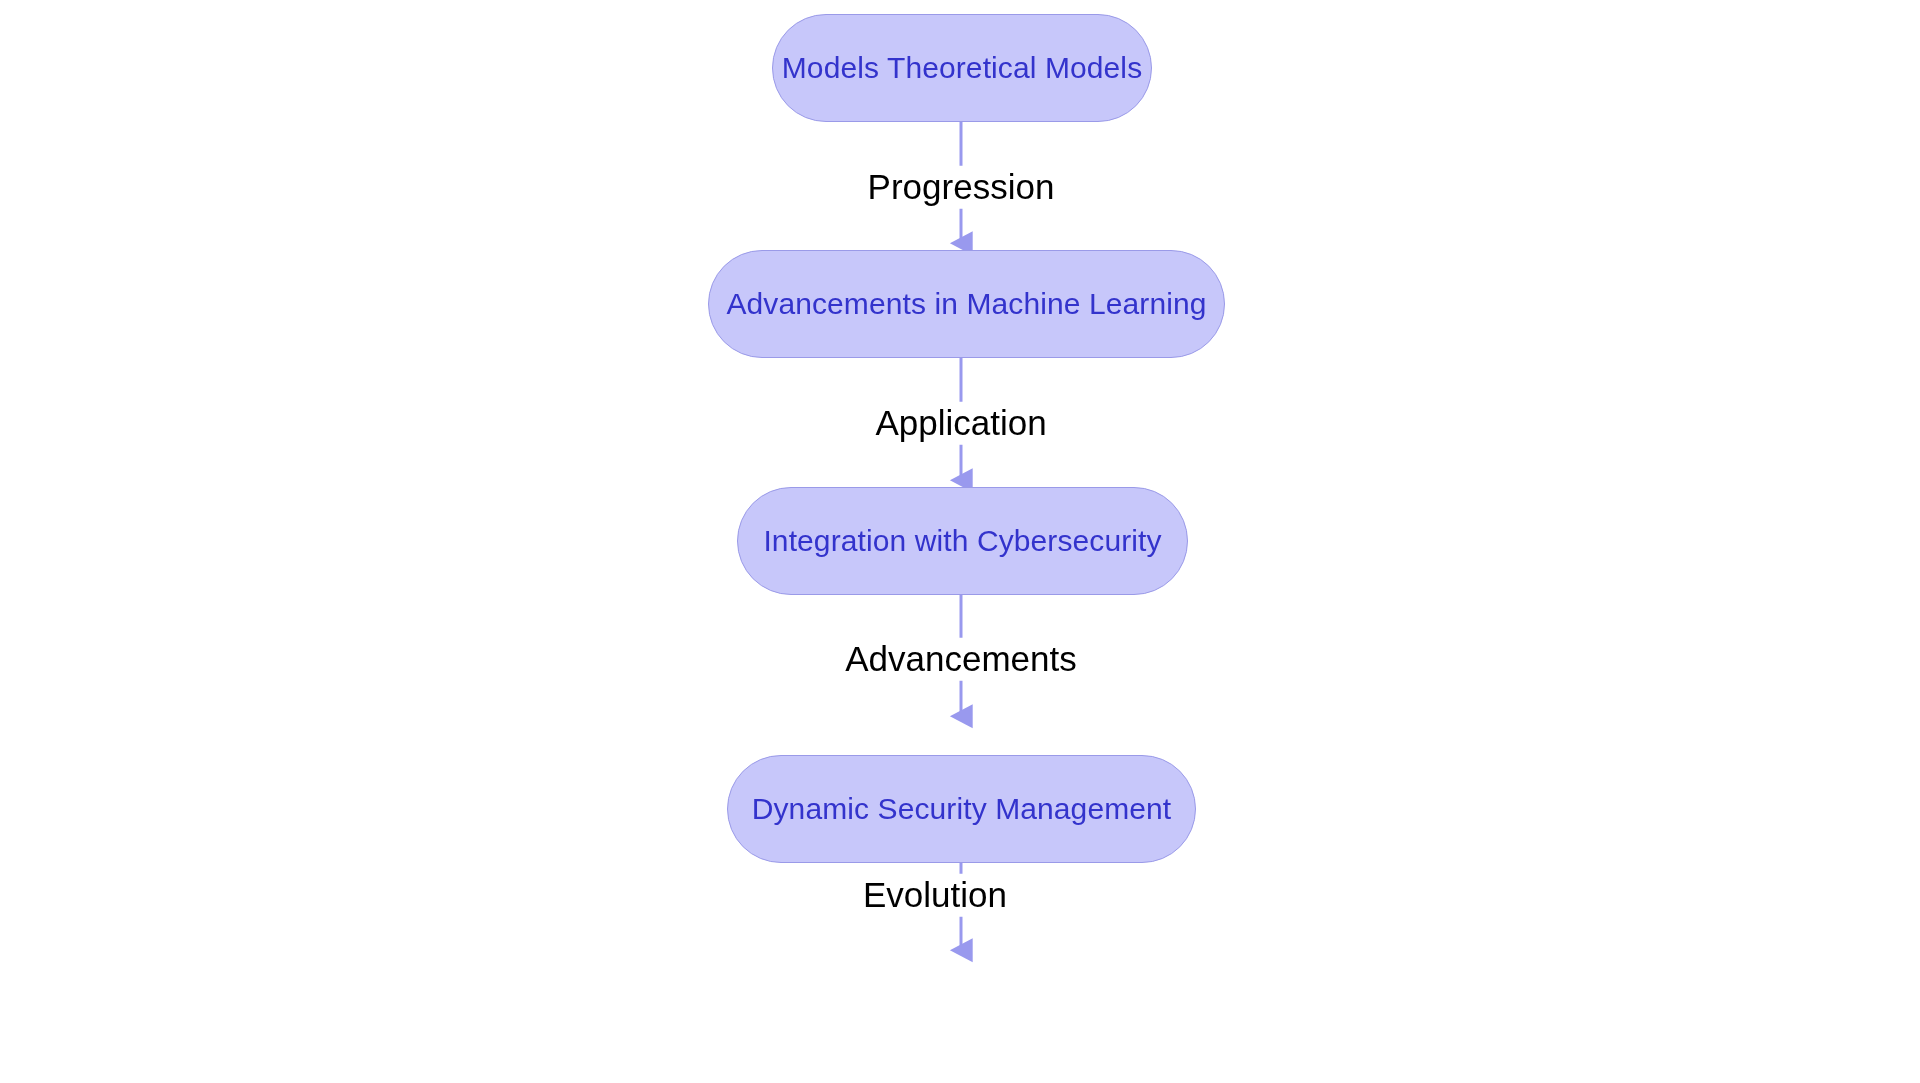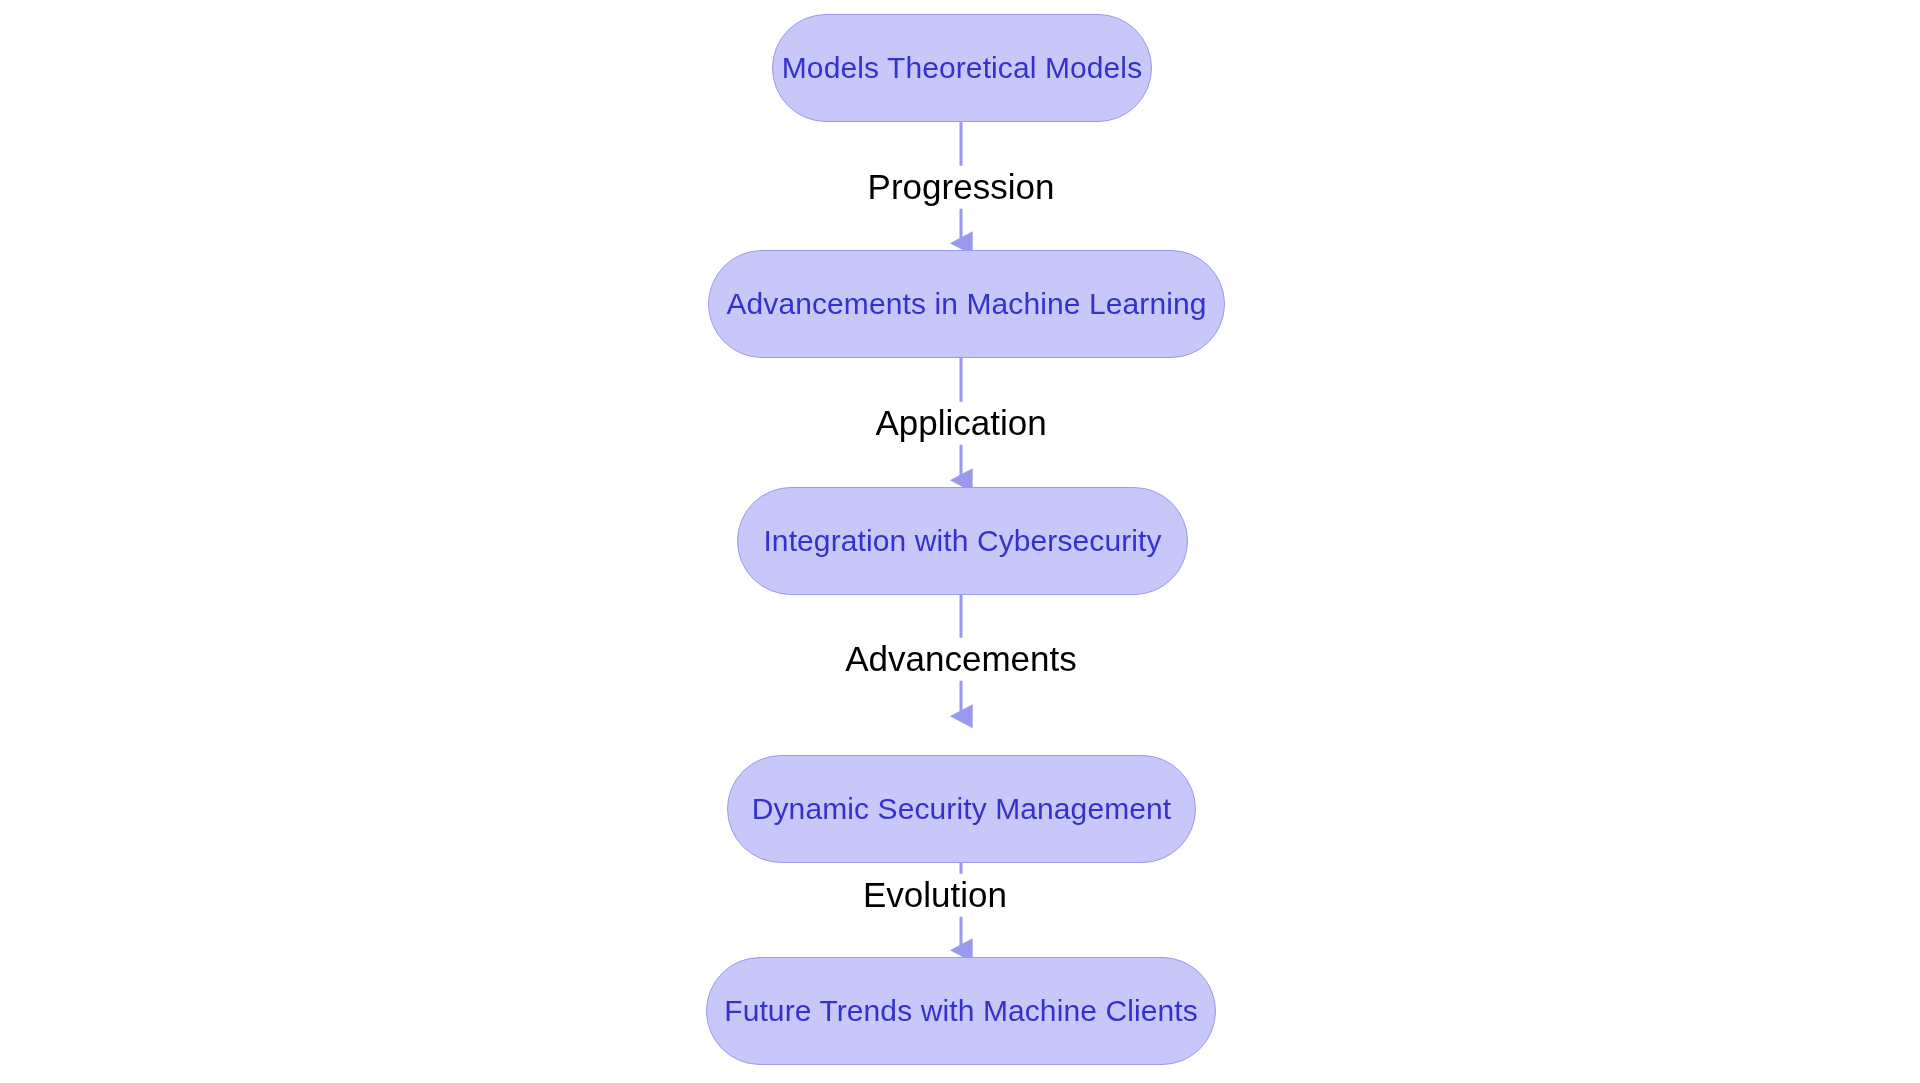--- a/index.html
+++ b/index.html
@@ -114,22 +114,19 @@
   </div>
 
   <div class="node node-3">
     <span class="node-label">Integration with Cybersecurity</span>
   </div>
 
   <div class="node node-4">
     <span class="node-label">Dynamic Security Management</span>
   </div>
 
-  <div class="node node-5">
-    <span class="node-label">Future Trends with Machine Clients</span>
-  </div>
 
   <div class="edge-label lbl-1">Progression</div>
   <div class="edge-label lbl-2">Application</div>
   <div class="edge-label lbl-3">Advancements</div>
   <div class="edge-label lbl-4">Evolution</div>
 
 </div>
 
 </body></html>

